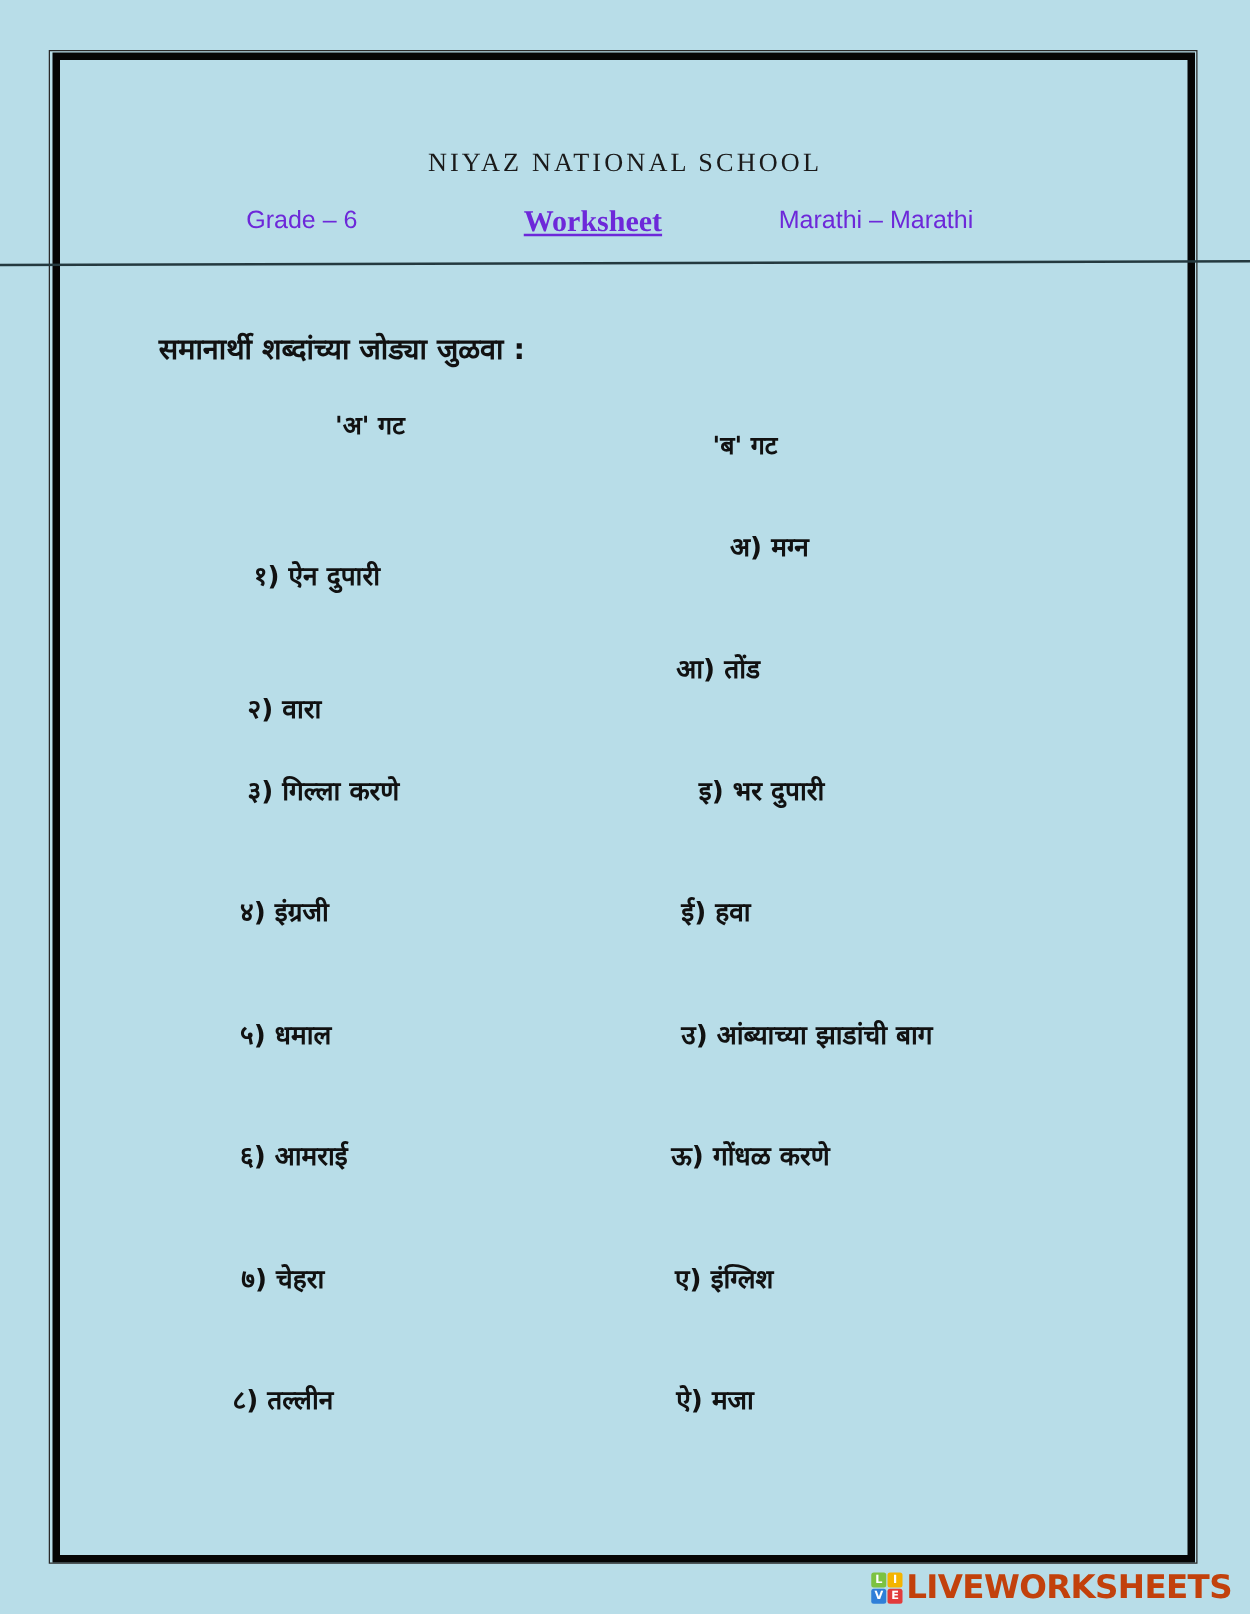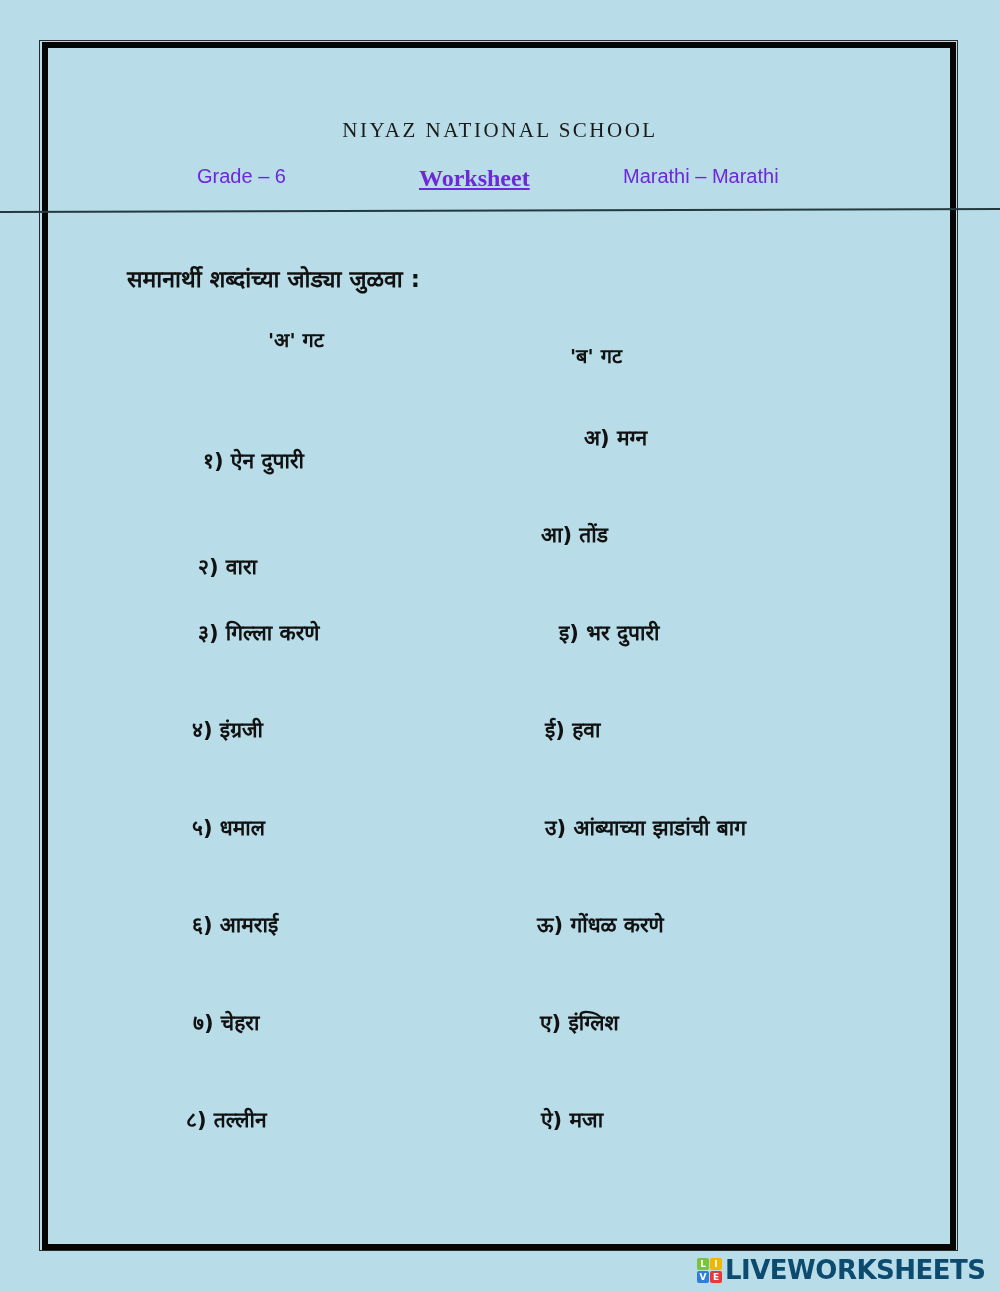--- a/index.html
+++ b/index.html
@@ -118,21 +118,21 @@
       display: flex;
       align-items: center;
       justify-content: center;
       border-radius: 2px;
     }
     .logo-text {
       font-family: "DejaVu Sans", sans-serif;
       font-weight: bold;
       font-size: 26px;
       letter-spacing: -0.5px;
-      color: #0c4a6e;
+      color: #c2410c;
       line-height: 28px;
     }
   </style>
 </head>
 <body>
 
 <div class="outer-frame"></div>
 <div class="inner-frame"></div>
 <div class="header-rule"></div>
 

